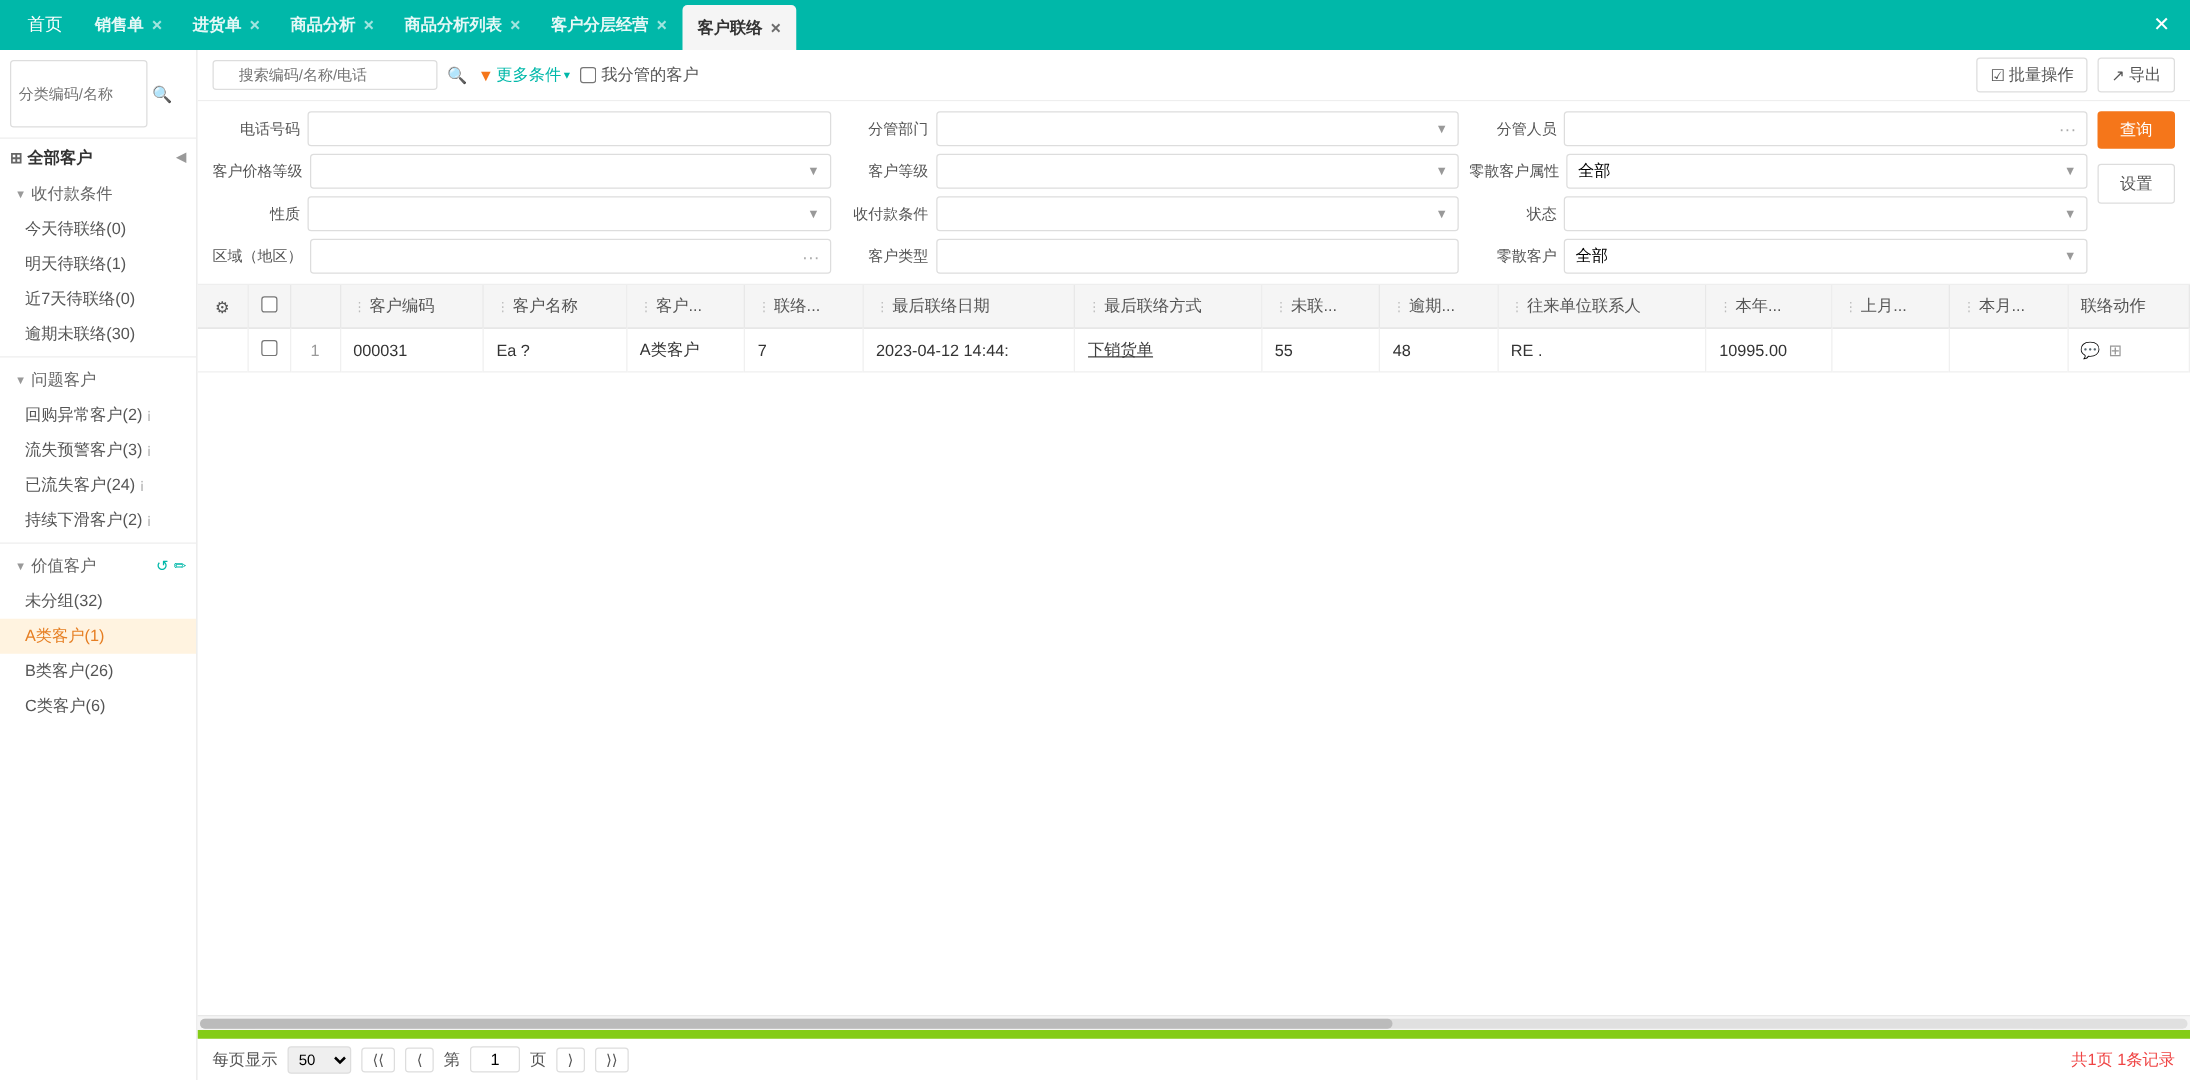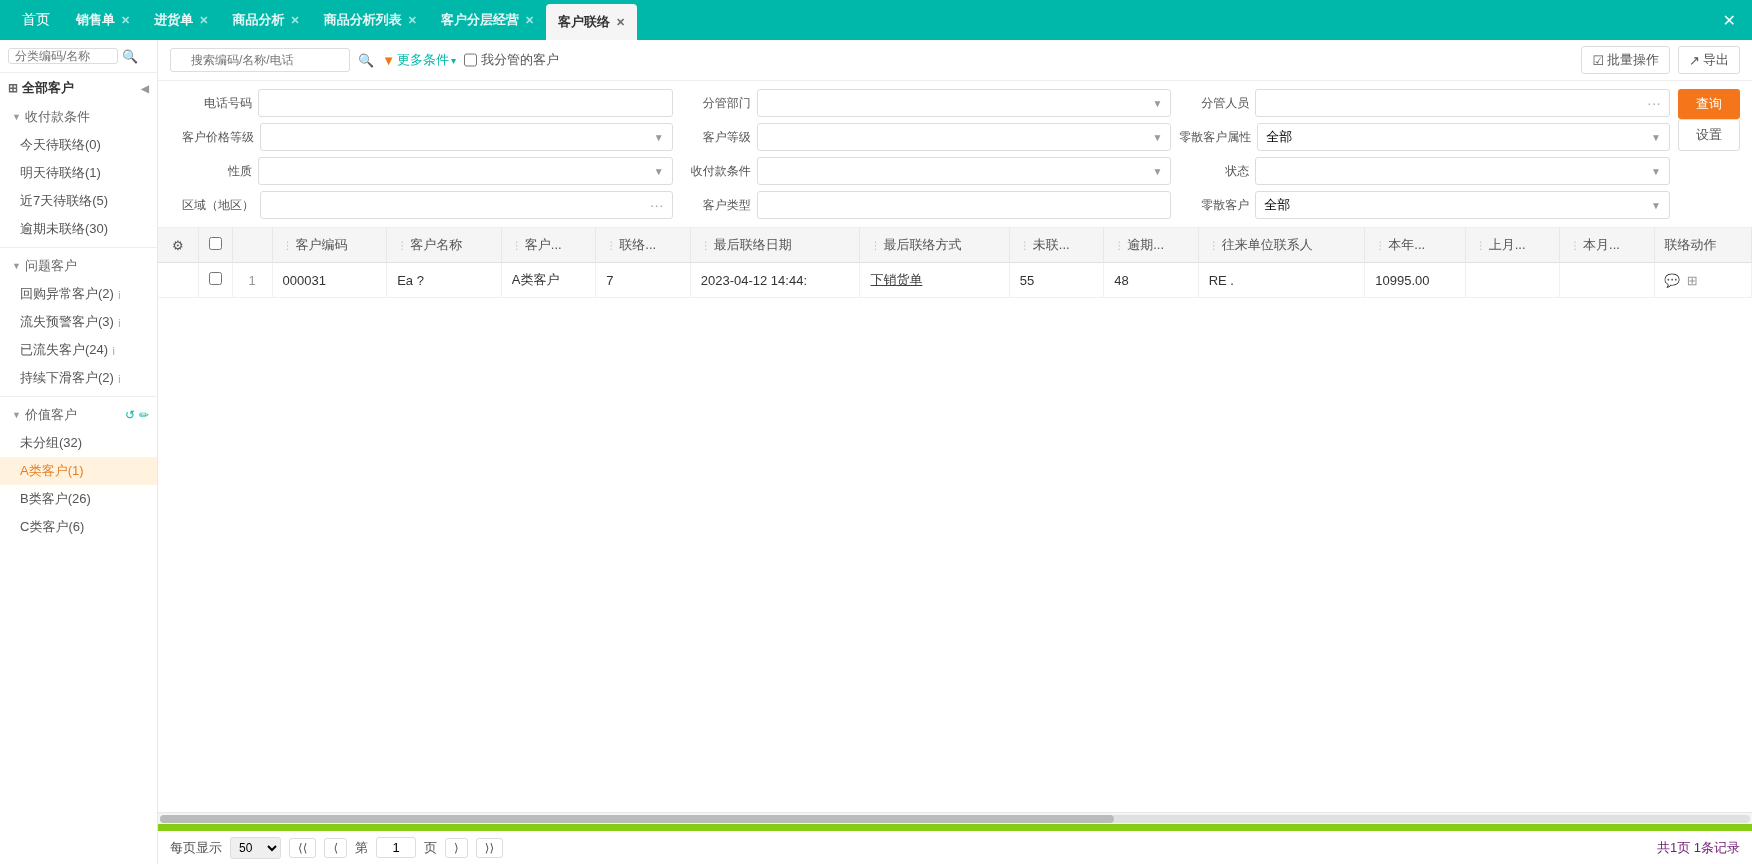--- a/index.html
+++ b/index.html
@@ -71,21 +71,21 @@
     }
     .sidebar-search {
       padding: 8px;
       display: flex;
       align-items: center;
       border-bottom: 1px solid #eee;
     }
     .sidebar-search input {
       border: 1px solid #ddd;
       border-radius: 3px;
-      padding: 0 6px;
+      padding: 19px 6px;
       width: 110px;
       font-size: 12px;
       outline: none;
     }
     .sidebar-search .search-icon {
       color: #00b8a9;
       margin-left: 4px;
       cursor: pointer;
     }
     .sidebar-section-header {
@@ -215,21 +215,20 @@
     .advanced-filter {
       background: white;
       border-bottom: 1px solid #eee;
       padding: 8px 12px;
     }
     .filter-row {
       display: flex;
       gap: 8px;
       margin-bottom: 6px;
       align-items: flex-start;
-      margin-left: 12px;
     }
     .filter-group {
       display: flex;
       align-items: center;
       flex: 1;
       gap: 6px;
     }
     .filter-label {
       font-size: 12px;
       color: #555;
@@ -268,21 +267,21 @@
       border: 1px solid #ddd;
       border-radius: 3px;
       padding: 6px 14px;
       font-size: 13px;
       cursor: pointer;
       color: #555;
     }
     .query-btn-group {
       display: flex;
       flex-direction: column;
-      gap: 0;
+      gap: 12px;
     }
 
     
     .table-container {
       flex: 1;
       overflow: auto;
       background: white;
     }
     table {
       width: 100%;
@@ -448,21 +447,21 @@
       <span class="triangle">▼</span>
       <span>收付款条件</span>
     </div>
     <div class="sidebar-item">
       <span>今天待联络(0)</span>
     </div>
     <div class="sidebar-item">
       <span>明天待联络(1)</span>
     </div>
     <div class="sidebar-item">
-      <span>近7天待联络(5)</span>
+      <span>近7天待联络(0)</span>
     </div>
     <div class="sidebar-item">
       <span>逾期未联络(30)</span>
     </div>
 
     <div class="sidebar-divider"></div>
 
     <div class="sidebar-group-label">
       <span class="triangle">▼</span>
       <span>问题客户</span>
@@ -701,17 +700,17 @@
         <option>100</option>
         <option>200</option>
       </select>
       <button class="pagination-btn">⟨⟨</button>
       <button class="pagination-btn">⟨</button>
       <span>第</span>
       <input type="text" value="1" style="">
       <span>页</span>
       <button class="pagination-btn">⟩</button>
       <button class="pagination-btn">⟩⟩</button>
-      <span style="margin-left:auto;color:#701a75;text-align:center;">共1页 1条记录</span>
+      <span style="margin-left:auto;color:#ef4444;text-align:center;">共1页 1条记录</span>
     </div>
 
   </div>
 </div>
 
 </body></html>

